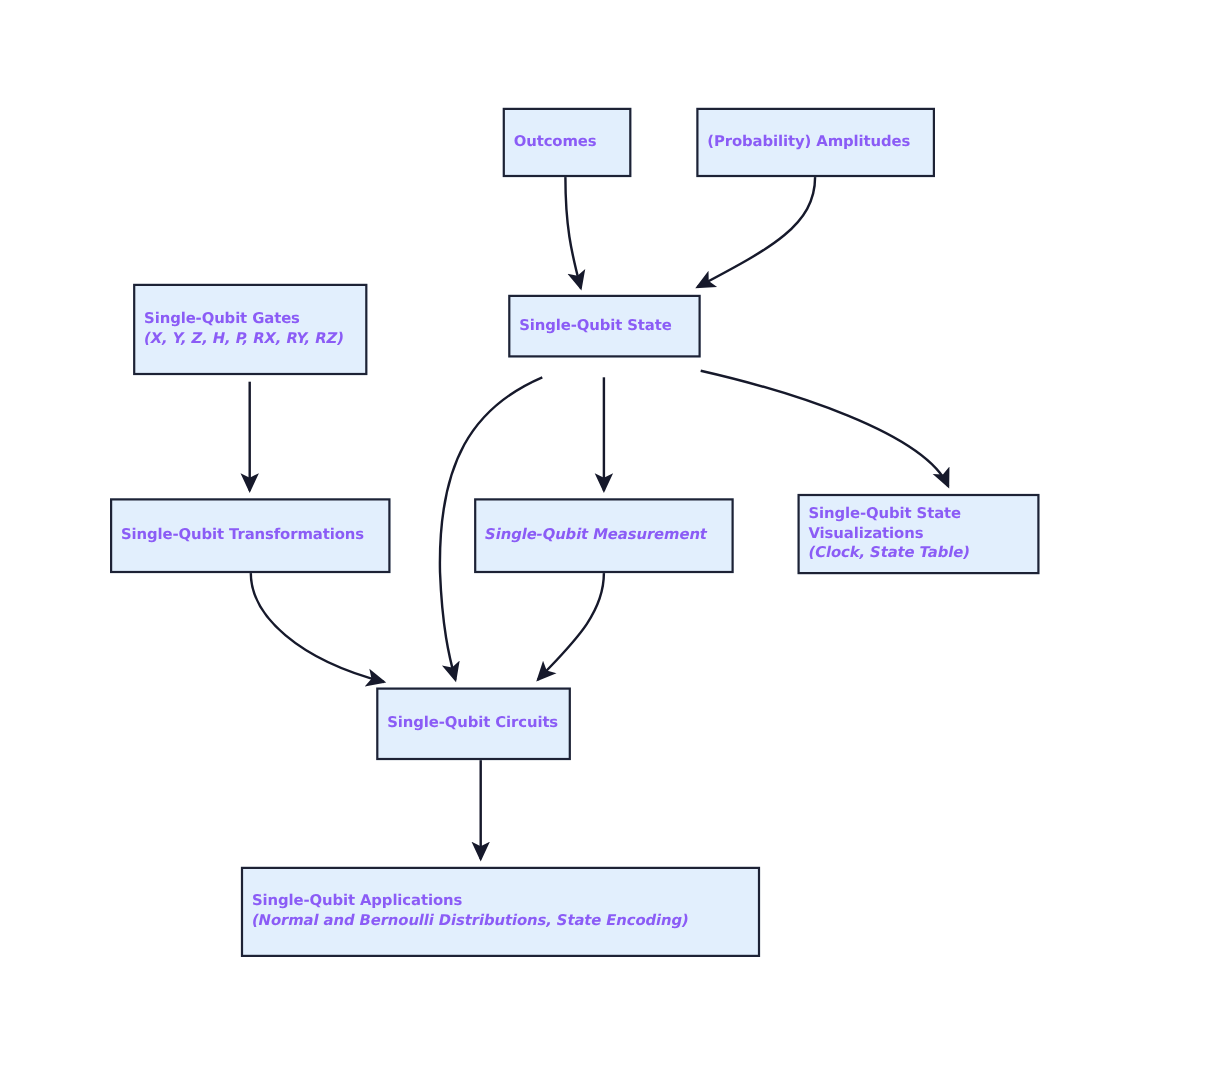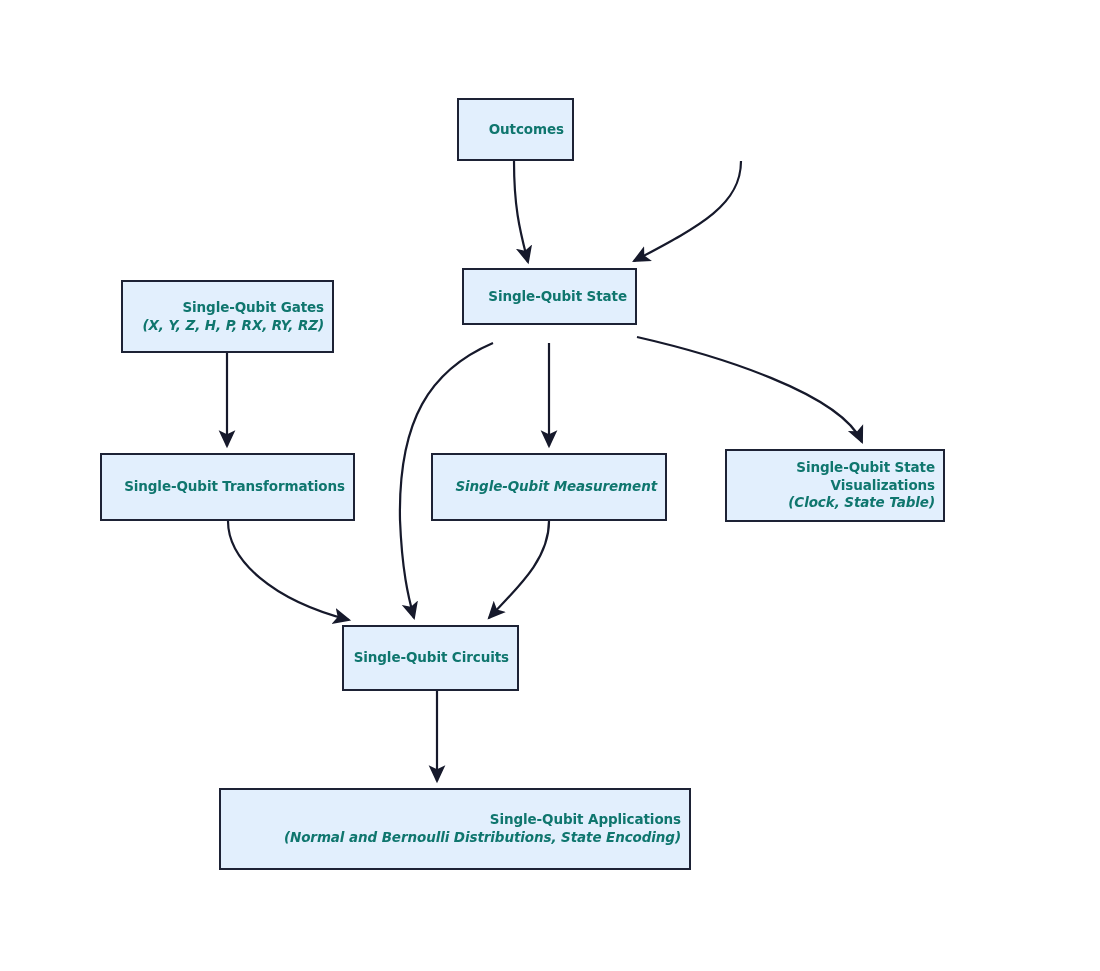--- a/index.html
+++ b/index.html
@@ -27,22 +27,22 @@
     pointer-events: none;
   }
   .node {
     position: absolute;
     box-sizing: border-box;
     background: #e2effd;
     border: 2.2px solid #1d2235;
     display: flex;
     align-items: center;
     justify-content: center;
-    text-align: right;
-    color: #0f766e;
+    text-align: left;
+    color: #8b5cf6;
     font-weight: bold;
     font-size: 13.5px;
     line-height: 1.32;
     letter-spacing: -0.1px;
     padding: 2px 8px;
   }
   .node .label-stack {
     display: block;
     width: 100%;
   }
@@ -83,22 +83,27 @@
       <path d="M 437 691 L 437 781" marker-end="url(#arrowhead)"></path>
     </g>
   </svg>
 
   <div class="node" style="left:457px; top:98px; width:117px; height:63px;">
     <span class="label-stack">
       <span>Outcomes</span>
     </span>
   </div>
 
+  <div class="node" style="left:633px; top:98px; width:217px; height:63px;">
+    <span class="label-stack">
+      <span>(Probability) Amplitudes</span>
+    </span>
+  </div>
 
-  <div class="node" style="left:121px; top:280px; width:213px; height:73px;">
+  <div class="node" style="left:121px; top:258px; width:213px; height:83px;">
     <span class="label-stack">
       <span>Single-Qubit Gates</span>
       <span class="line2">(X, Y, Z, H, P, RX, RY, RZ)</span>
     </span>
   </div>
 
   <div class="node" style="left:462px; top:268px; width:175px; height:57px;">
     <span class="label-stack">
       <span>Single-Qubit State</span>
     </span>

